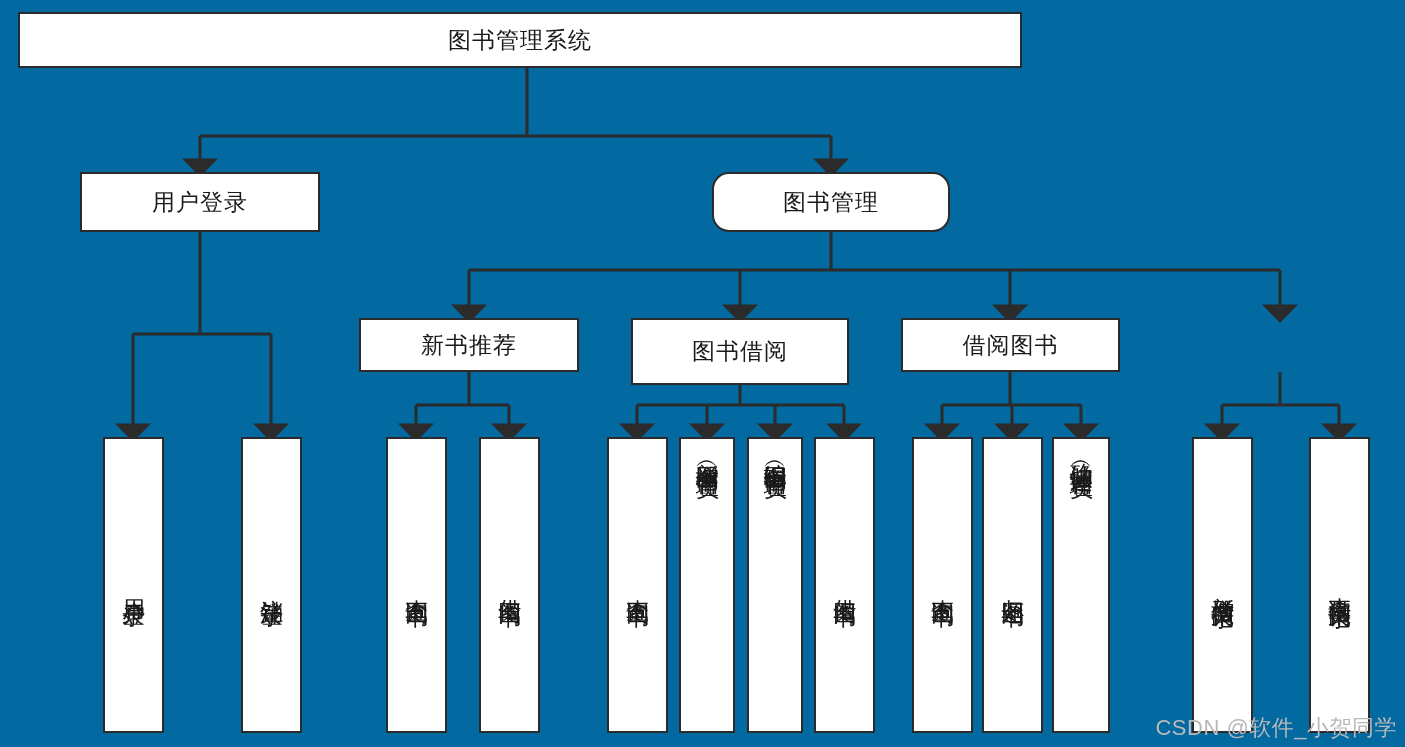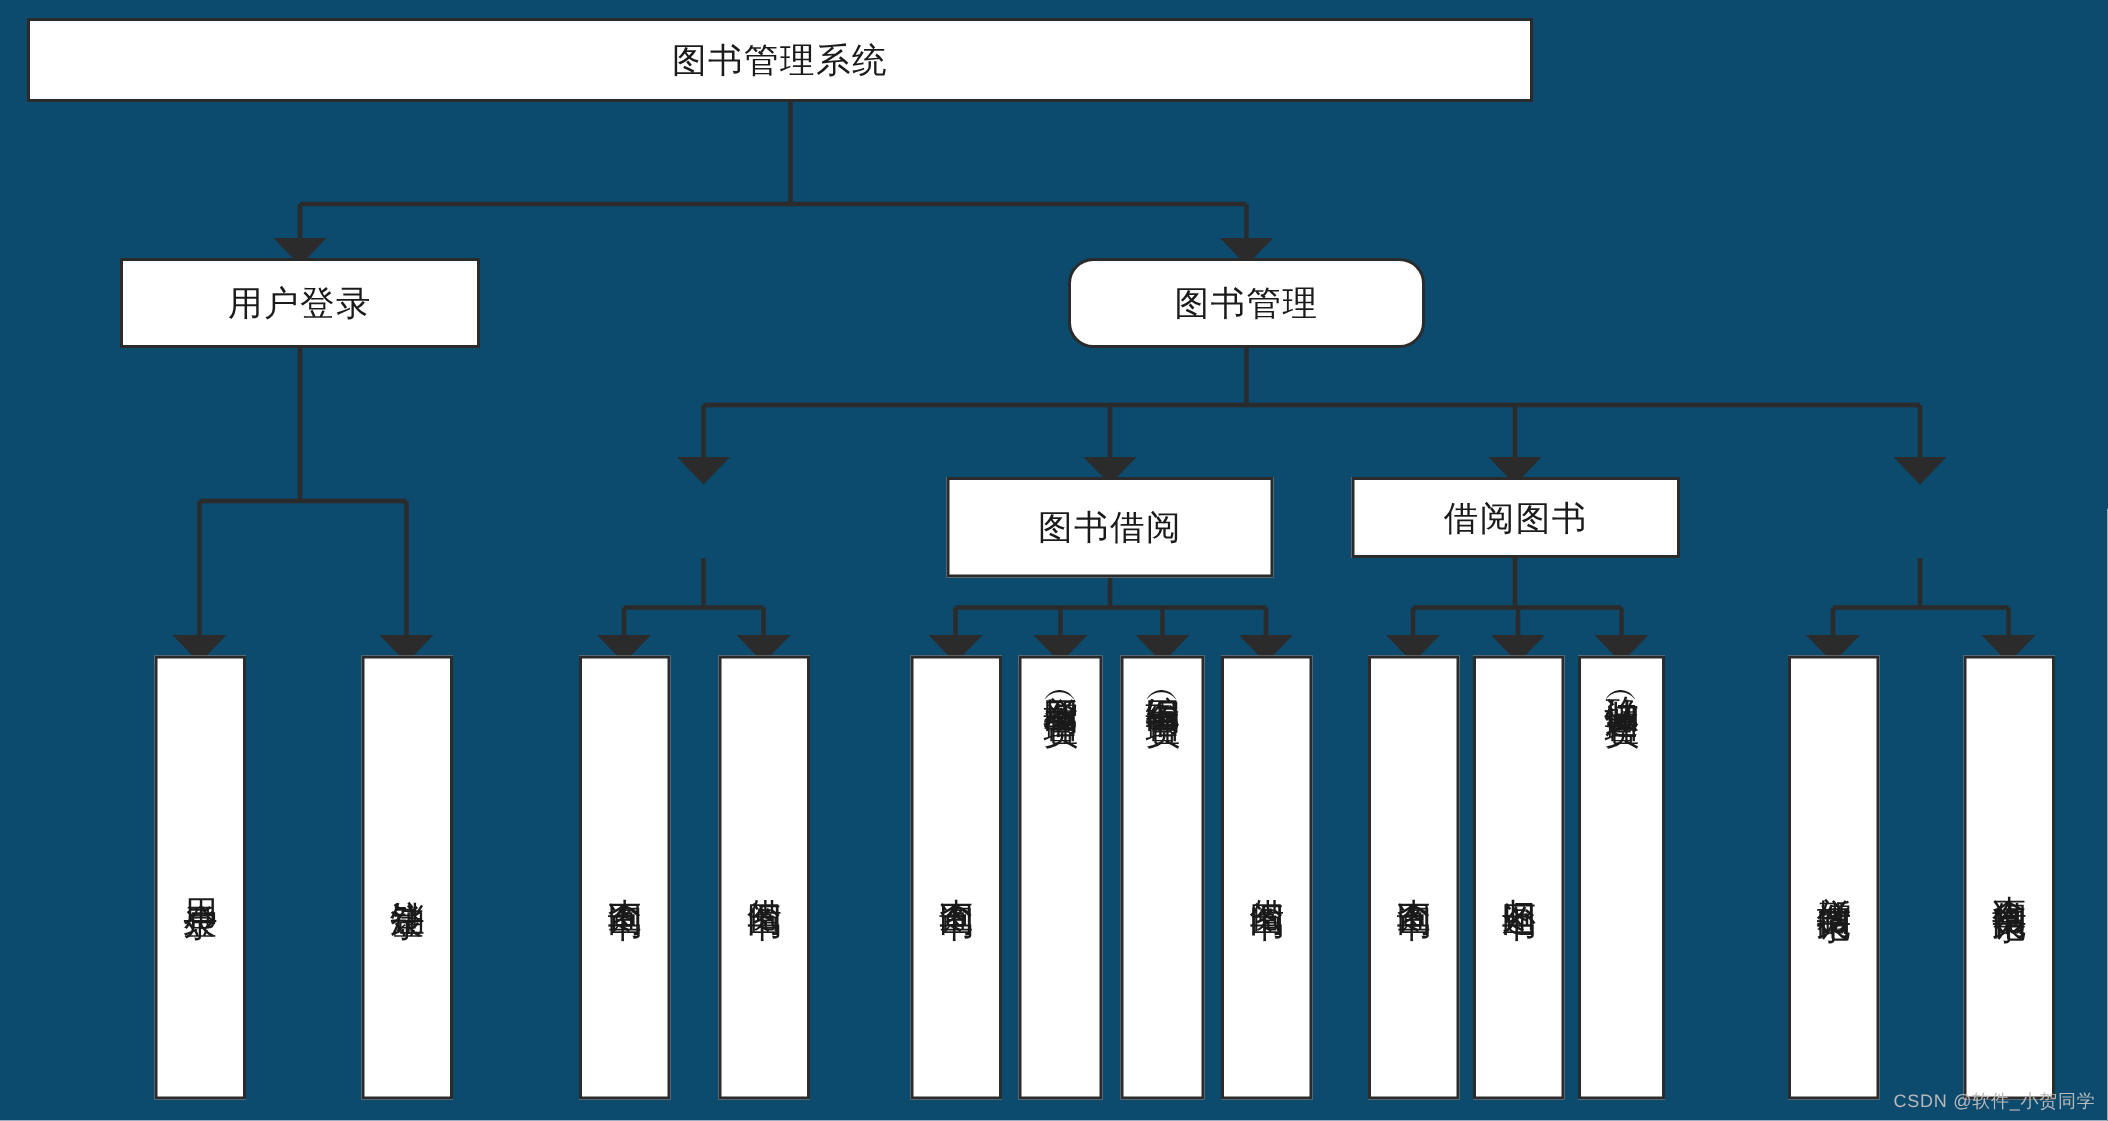--- a/index.html
+++ b/index.html
@@ -7,21 +7,21 @@
     padding: 0;
     background: #ffffff;
   }
   body {
     font-family: "Liberation Sans", "DejaVu Sans", sans-serif;
   }
   #stage {
     position: relative;
     width: 1405px;
     height: 747px;
-    background: #0c4a6e;
+    background: #0369a1;
     overflow: hidden;
   }
   #wires {
     position: absolute;
     left: 0;
     top: 0;
     width: 1405px;
     height: 747px;
     pointer-events: none;
   }
@@ -64,21 +64,21 @@
     white-space: nowrap;
   }
   .node.v.center {
     align-items: center;
     padding-top: 0;
   }
   #watermark {
     position: absolute;
     right: 8px;
     bottom: 4px;
-    font-size: 12px;
+    font-size: 22px;
     color: #b9b9b9;
     letter-spacing: 0.5px;
     white-space: nowrap;
   }
 </style>
 </head>
 <body>
 
 <div id="stage">
 
@@ -148,20 +148,23 @@
     <span class="label">图书管理系统</span>
   </div>
 
   <div class="node h" style="left:80px; top:172px; width:240px; height:60px;">
     <span class="label">用户登录</span>
   </div>
   <div class="node h" style="left:712px; top:172px; width:238px; height:60px;border-radius:17px;">
     <span class="label">图书管理</span>
   </div>
 
+  <div class="node h" style="left:359px; top:318px; width:220px; height:54px;">
+    <span class="label">新书推荐</span>
+  </div>
   <div class="node h" style="left:631px; top:318px; width:218px; height:67px;">
     <span class="label">图书借阅</span>
   </div>
   <div class="node h" style="left:901px; top:318px; width:219px; height:54px;">
     <span class="label">借阅图书</span>
   </div>
 
   <div class="node v center" style="left:103px; top:437px; width:61px; height:296px;">
     <span class="label">用户登录</span>
   </div>

